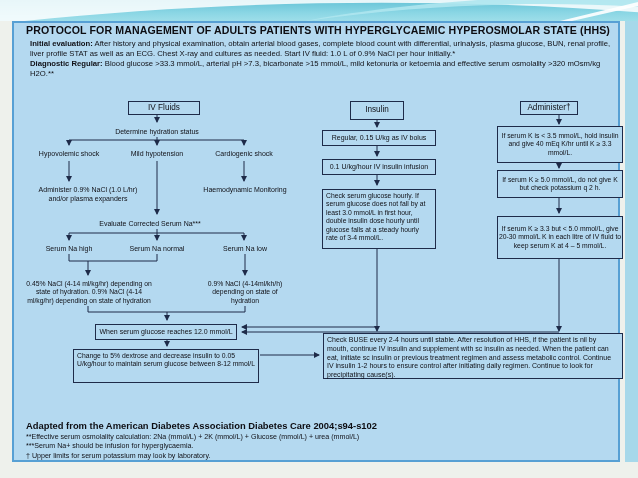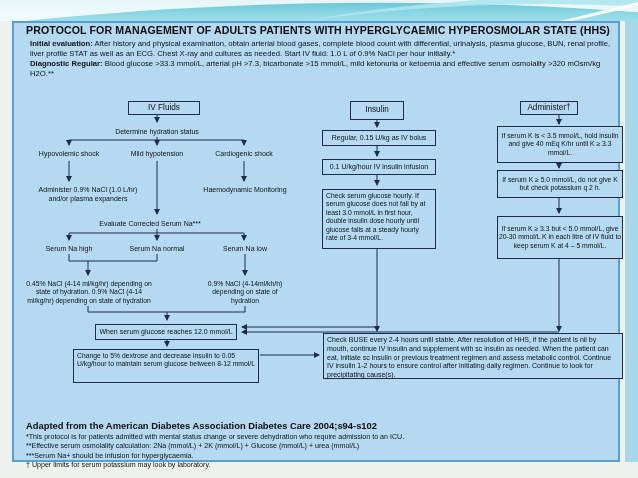--- a/index.html
+++ b/index.html
@@ -150,19 +150,18 @@
 
     <div class="fnode fbox small" style="left:497px;top:126px;width:126px;height:37px;">If serum K is &lt; 3.5 mmol/L, hold insulin and give 40 mEq K/hr until K ≥ 3.3 mmol/L.</div>
     <div class="fnode fbox small" style="left:497px;top:170px;width:126px;height:28px;">If serum K ≥ 5.0 mmol/L, do not give K but check potassium q 2 h.</div>
     <div class="fnode fbox small" style="left:497px;top:216px;width:126px;height:43px;">If serum K ≥ 3.3 but &lt; 5.0 mmol/L, give 20-30 mmol/L K in each litre of IV fluid to keep serum K at 4 – 5 mmol/L.</div>
 
     <div class="fnode fbox-left" style="left:323px;top:333px;width:300px;height:46px;">Check BUSE every 2-4 hours until stable. After resolution of HHS, if the patient is nil by mouth, continue IV insulin and supplement with sc insulin as needed. When the patient can eat, initiate sc insulin or previous treatment regimen and assess metabolic control. Continue IV insulin 1-2 hours to ensure control after initiating daily regimen. Continue to look for precipitating cause(s).</div>
   </div>
 
   <div class="footer">
     <div class="src">Adapted from the American Diabetes Association Diabetes Care 2004;s94-s102</div>
-    <div class="note">*This protocol is for patients admitted with mental status change or severe dehydration who require admission to an ICU.</div>
     <div class="note">**Effective serum osmolality calculation:  2Na (mmol/L) + 2K (mmol/L) + Glucose (mmol/L) + urea (mmol/L)</div>
     <div class="note">***Serum Na+ should be infusion for hyperglycaemia.</div>
     <div class="note">† Upper limits for serum potassium may look by laboratory.</div>
   </div>
 
 </div>
 
 </body></html>

